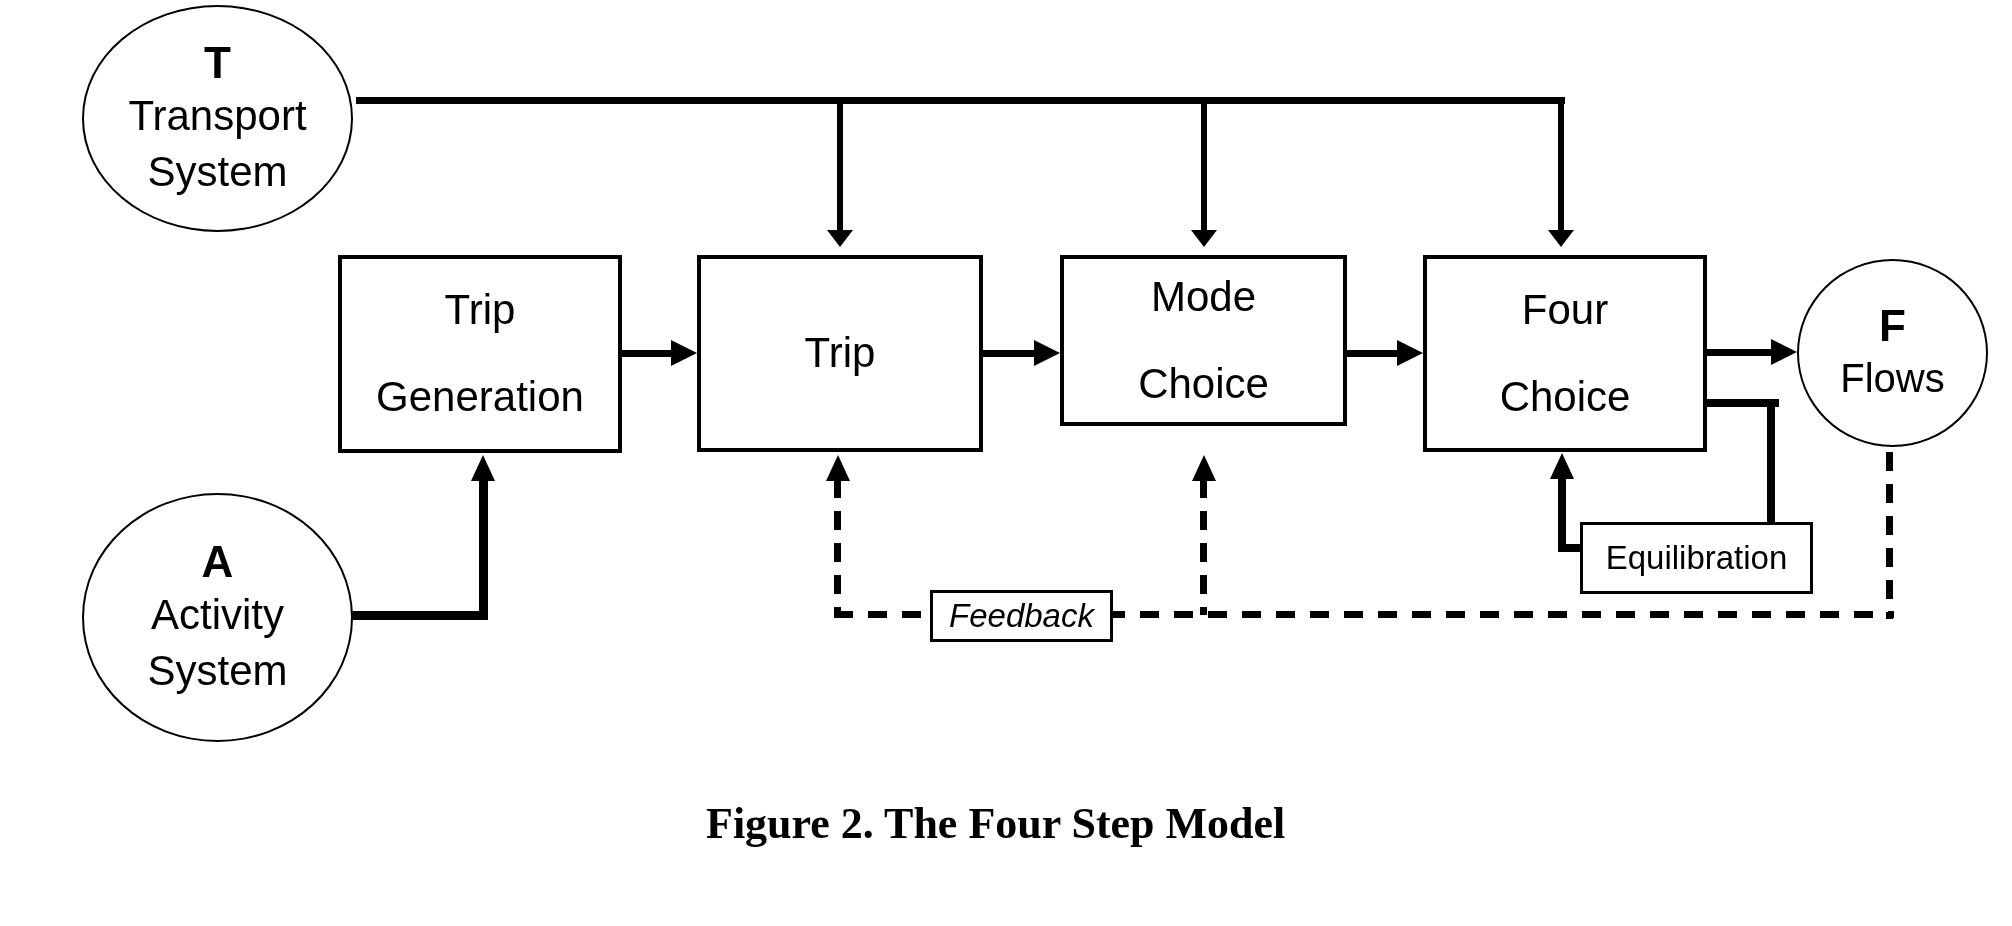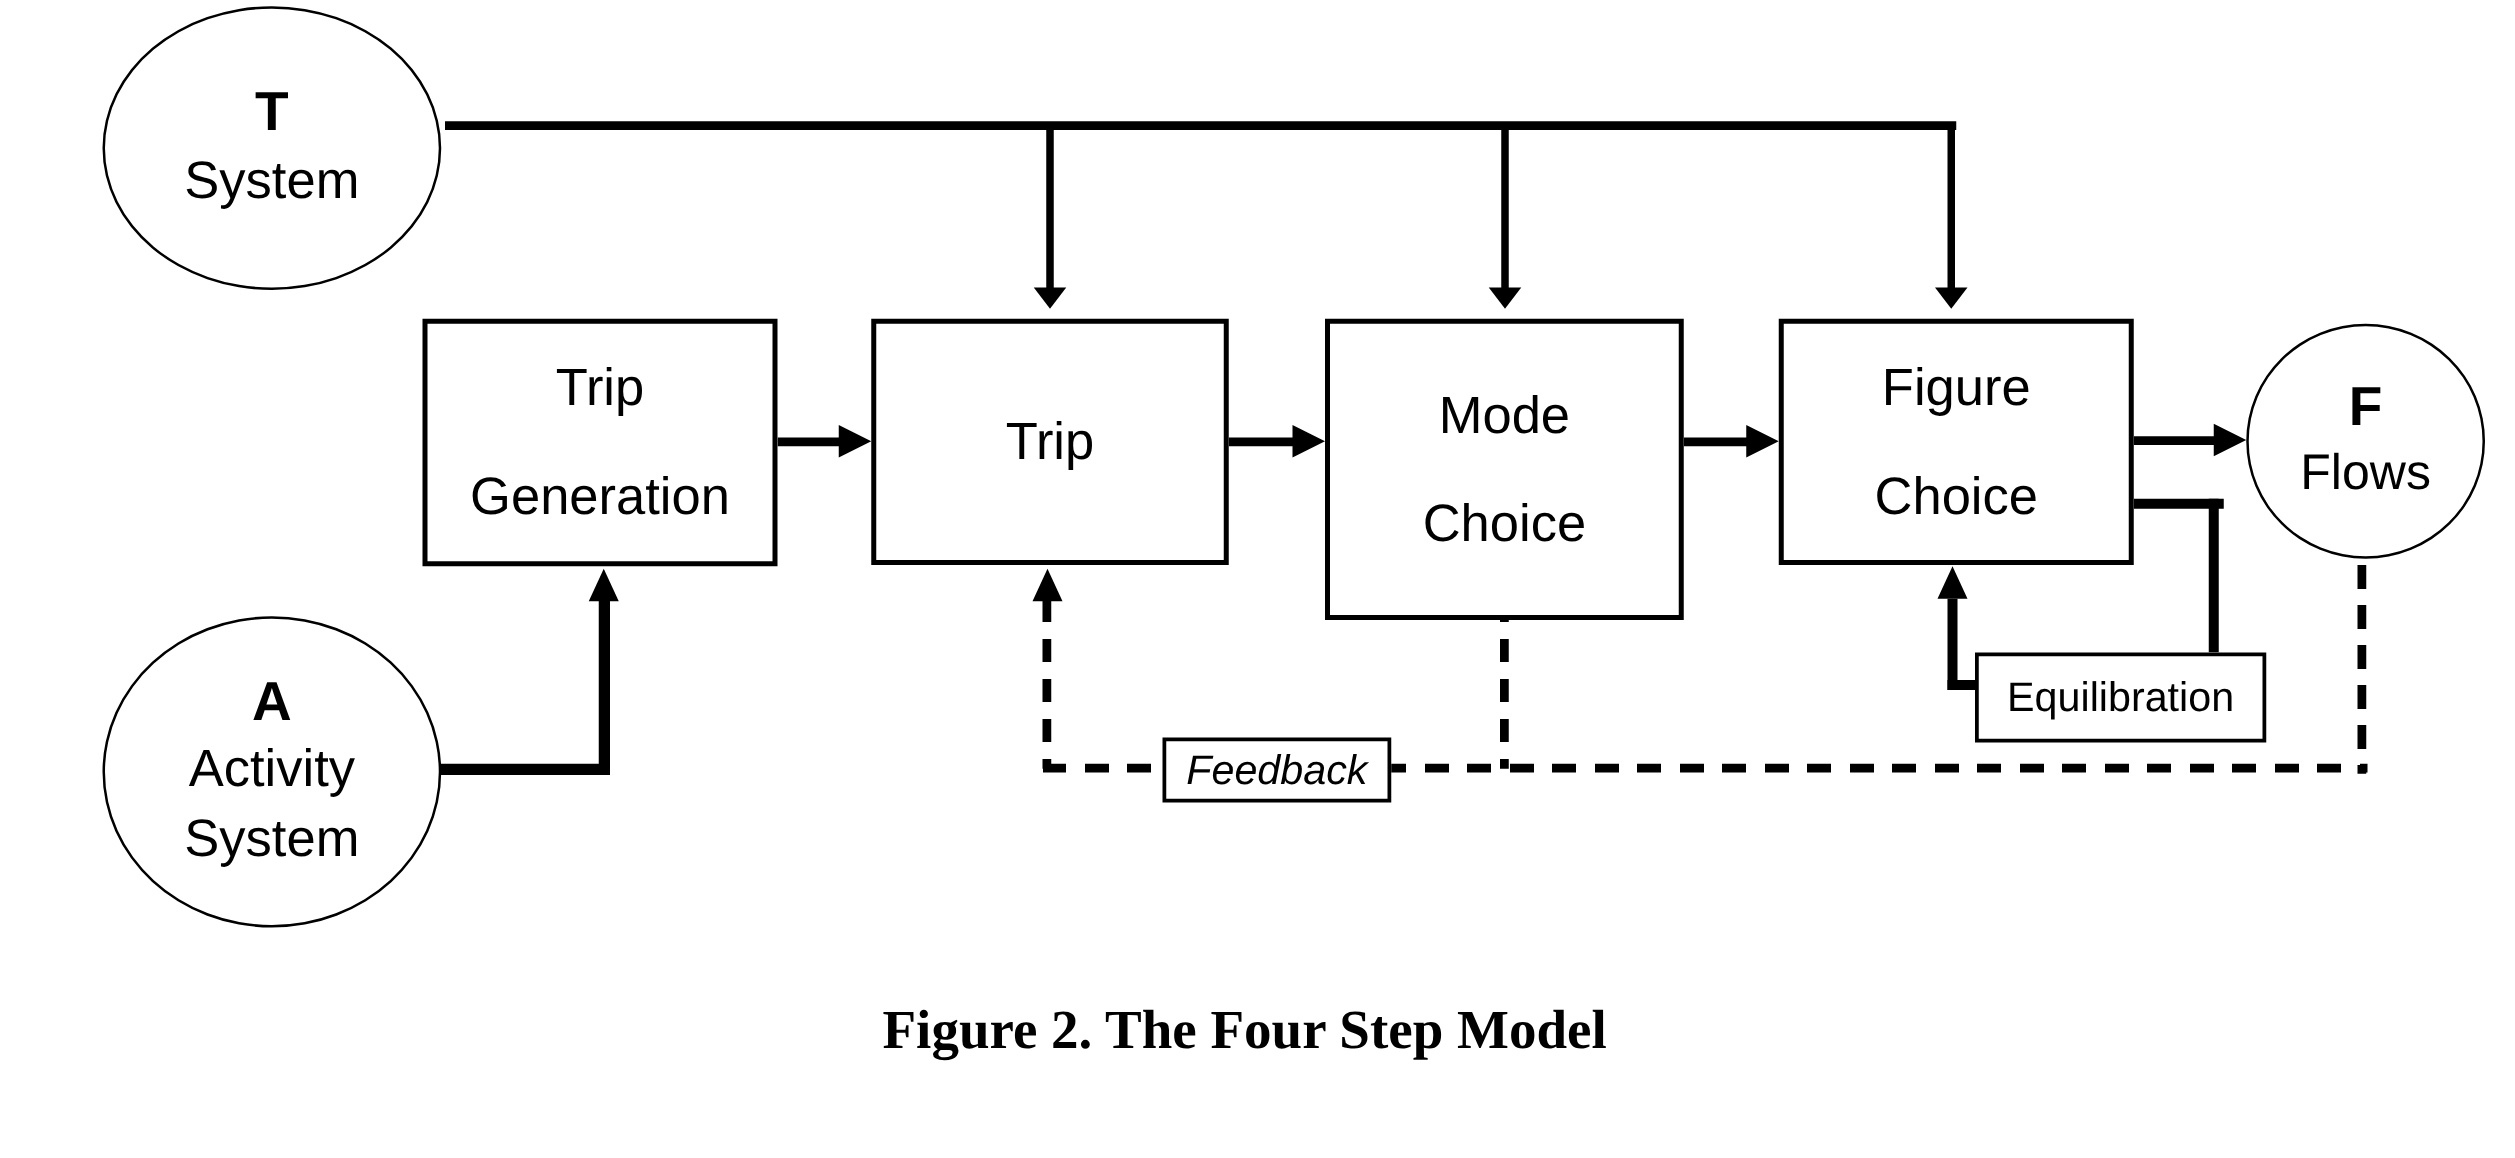--- a/index.html
+++ b/index.html
@@ -107,20 +107,21 @@
 
   <div class="dashV" style="left:1886px;top:452px;height:167px;"></div>
   <div class="dashH" style="left:834px;top:611px;width:1060px;"></div>
   <div class="dashV" style="left:834px;top:479px;height:136px;"></div>
   <div class="tri up" style="left:826px;top:455px;"></div>
   <div class="dashV" style="left:1200px;top:479px;height:136px;"></div>
   <div class="tri up" style="left:1192px;top:455px;"></div>
 
   <div class="ellipse" style="left:82px;top:5px;width:271px;height:227px;">
     <span class="sym">T</span>
+    <span>Transport</span>
     <span>System</span>
   </div>
 
   <div class="ellipse" style="left:82px;top:493px;width:271px;height:249px;">
     <span class="sym">A</span>
     <span>Activity</span>
     <span>System</span>
   </div>
 
   <div class="ellipse" style="left:1797px;top:259px;width:191px;height:188px;font-size:40px;">
@@ -130,27 +131,27 @@
 
   <div class="rectnode" style="left:338px;top:255px;width:284px;height:198px;">
     <span>Trip</span>
     <span>Generation</span>
   </div>
 
   <div class="rectnode" style="left:697px;top:255px;width:286px;height:197px;">
     <span>Trip</span>
   </div>
 
-  <div class="rectnode" style="left:1060px;top:255px;width:287px;height:241px;">
+  <div class="rectnode" style="left:1060px;top:255px;width:287px;height:171px;">
     <span>Mode</span>
     <span>Choice</span>
   </div>
 
   <div class="rectnode" style="left:1423px;top:255px;width:284px;height:197px;">
-    <span>Figure</span>
+    <span>Four</span>
     <span>Choice</span>
   </div>
 
   <div class="tag" style="left:1580px;top:522px;width:233px;height:72px;">
     <span>Equilibration</span>
   </div>
 
   <div class="tag" style="left:930px;top:590px;width:183px;height:52px;font-style:italic;">
     <span>Feedback</span>
   </div>

